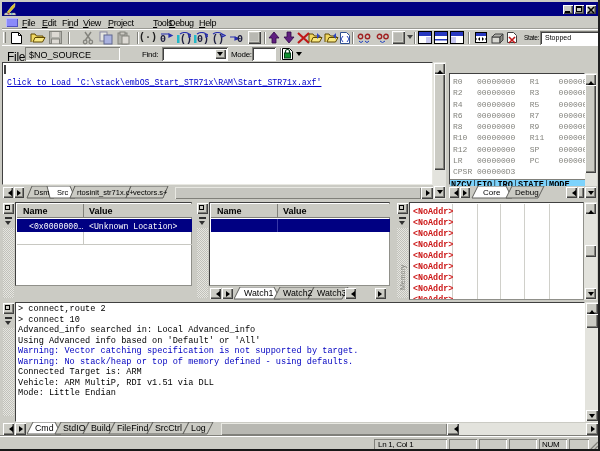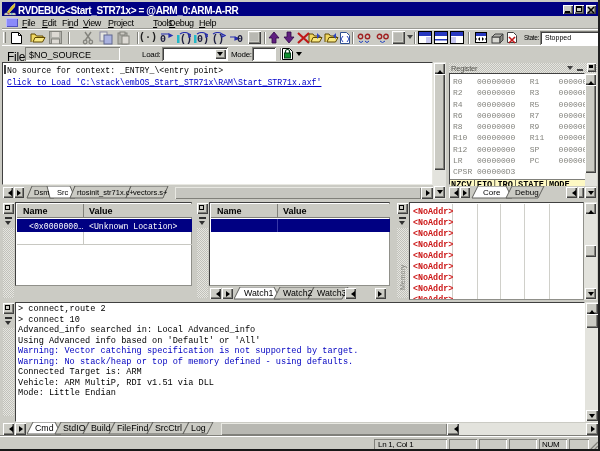--- a/index.html
+++ b/index.html
@@ -18,21 +18,20 @@
 <body>
 
 <div class="abs" id="titlebar" style="left:2px;top:2px;width:596px;height:14px;background:#000082;">
   <svg class="abs" style="left:2px;top:1px" width="13" height="13" viewBox="0 0 13 13">
     <path d="M1 10 L11 10 L12 12 L0 12 Z" fill="#e8e8e4" stroke="#606060" stroke-width="0.5"></path>
     <path d="M3 9.5 L8 3 L11 0.5 L10.5 4 L5.5 9.5 Z" fill="#d8c020" stroke="#f0e880" stroke-width="0.7"></path>
     <path d="M3 9.5 L5 10 L4 11 Z" fill="#303030"></path>
     <rect x="4" y="10.2" width="1.5" height="1.2" fill="#c03030"></rect>
       <rect x="7" y="10.2" width="1.5" height="1.2" fill="#30b0c0"></rect>
   </svg>
-  <div class="abs" style="left:16px;top:2.5px;font-size:10px;font-weight:bold;color:#fff;letter-spacing:-0.4px;">RVDEBUG&lt;Start_STR71x&gt; = @ARM_0:ARM-A-RR</div>
   <div class="abs btn" style="left:561px;top:3px;width:10px;height:9px;">
       <div class="abs" style="left:2px;top:6px;width:5px;height:2px;background:#000;"></div>
     </div>
   <div class="abs btn" style="left:572px;top:3px;width:10px;height:9px;">
       <div class="abs" style="left:2px;top:1px;width:6px;height:6px;border:1px solid #000;border-top-width:2px;"></div>
     </div>
   <div class="abs btn" style="left:584px;top:3px;width:10px;height:9px;">
       <svg class="abs" style="left:1px;top:1px" width="8" height="8">
         <path d="M1 1 L7 7 M7 1 L1 7" stroke="#000" stroke-width="1.6"></path>
       </svg>
@@ -184,40 +183,39 @@
   <div class="abs field" style="left:538px;top:1px;width:59px;height:14px;">
       <div class="abs" style="left:5px;top:3px;font-size:7px;">Stopped</div>
     </div>
 </div>
 
 <div class="abs" id="tb2" style="left:2px;top:45px;width:596px;height:16px;border-top:1px solid #fff;">
   <div class="abs" style="left:5px;top:3.5px;font-size:12px;letter-spacing:-0.3px;">File:</div>
   <div class="abs" style="left:23px;top:1px;width:95px;height:14px;background:#cbcbc4;box-shadow:inset 1px 1px 0 #80807a, inset -1px -1px 0 #ffffff;">
       <div class="abs" style="left:4px;top:3px;font-size:9px;">$NO_SOURCE</div>
     </div>
-  <div class="abs" style="left:140px;top:3.5px;font-size:8px;letter-spacing:-0.3px;">Load:</div>
+  <div class="abs" style="left:140px;top:3.5px;font-size:8px;letter-spacing:-0.3px;">Find:</div>
   <div class="abs field" style="left:160px;top:1px;width:66px;height:14px;">
     <div class="abs btn" style="left:53px;top:2px;width:11px;height:10px;">
         <div class="tri" style="left:2px;top:3px;border:3px solid transparent;border-top:4px solid #000;"></div>
       </div>
   </div>
   <div class="abs" style="left:229px;top:3.5px;font-size:8px;letter-spacing:-0.3px;">Mode:</div>
   <div class="abs field" style="left:250px;top:1px;width:24px;height:14px;"></div>
   <div class="sep" style="left:278px;"></div>
   <svg class="abs" style="left:279px;top:1px" width="13" height="14">
       <path d="M1.5 1.5 h7 l3 3 v8 h-10 z" fill="#fff" stroke="#000"></path>
       <rect x="3.5" y="6" width="6" height="5" fill="#109030" stroke="#064018"></rect>
       <path d="M4.5 6 v-1.5 a2 2 0 0 1 4 0 V6" fill="none" stroke="#064018" stroke-width="1.2"></path>
     </svg>
   <div class="abs" style="left:294px;top:6px;width:0;height:0;border:3px solid transparent;border-top:4px solid #000;"></div>
 </div>
 
 <div class="abs" id="srcpane" style="left:2px;top:62px;width:446px;height:137px;">
   <div class="abs" style="left:0;top:0;width:431px;height:123px;background:#fff;border:1px solid;border-color:#404040 #e8e8e2 #e8e8e2 #404040;">
-    <div class="abs mono" style="left:4px;top:2px;font-size:8.2px;line-height:12px;white-space:pre;color:#000;">No source for context: _ENTRY_\&lt;entry point&gt;</div>
     <div class="abs mono" style="left:4px;top:14px;font-size:8.2px;line-height:12px;white-space:pre;color:#0000c8;text-decoration:underline;">Click to Load 'C:\stack\embOS_Start_STR71x\RAM\Start_STR71x.axf'</div>
     <div class="abs" style="left:1px;top:2px;width:2px;height:9px;background:#404040;"></div>
   </div>
 
   <div class="abs track" style="left:431px;top:0px;width:13px;height:137px;">
     <div class="abs btn" style="left:1px;top:1px;width:11px;height:11px;">
         <div class="tri" style="left:3px;top:4px;border:3px solid transparent;border-bottom:4px solid #000;"></div>
       </div>
     <div class="abs btn" style="left:1px;top:12px;width:11px;height:96px;"></div>
     <div class="abs btn" style="left:1px;top:124px;width:11px;height:12px;">
@@ -243,40 +241,32 @@
       <text x="108" y="9" font-size="7.5" font-family="Liberation Sans">vectors.s+</text>
     </svg>
     <div class="abs" style="left:173px;top:1px;width:246px;height:12px;background:#c6c6c0;box-shadow:inset 1px 1px 0 #e8e8e2, inset -1px -1px 0 #80807a;"></div>
     <div class="abs btn" style="left:419px;top:1px;width:12px;height:12px;">
         <div class="tri" style="left:5px;top:3px;border:3px solid transparent;border-left:4px solid #000;"></div>
       </div>
   </div>
 </div>
 
 <div class="abs" id="regpane" style="left:448px;top:62px;width:150px;height:137px;">
-  <div class="abs dither" style="left:1px;top:1px;width:148px;height:10px;">
-    <div class="abs" style="left:2px;top:1px;font-size:7.5px;letter-spacing:-0.2px;color:#55554f;">Register</div>
-    <div class="tri" style="left:118px;top:3px;border:3.5px solid transparent;border-top:4.5px solid #404040;"></div>
-    <div class="abs" style="left:128px;top:6px;width:6px;height:2px;background:#404040;"></div>
-    <div class="abs btn" style="left:138px;top:0px;width:9px;height:9px;">
-        <div class="abs" style="left:2px;top:2px;width:4px;height:3px;border:1px solid #000;border-top-width:2px;"></div>
-      </div>
-  </div>
   <div class="abs" style="left:1px;top:11px;width:136px;height:112px;background:#fff;border:1px solid;border-color:#404040 #fff #fff #404040;">
     <div class="abs mono" style="left:3px;top:2px;font-size:8px;line-height:11.3px;white-space:pre;color:#83837d;">R0   00000000   R1    000000
 R2   00000000   R3    000000
 R4   00000000   R5    000000
 R6   00000000   R7    000000
 R8   00000000   R9    000000
 R10  00000000   R11   000000
 R12  00000000   SP    000000
 LR   00000000   PC    000000
 CPSR 000000D3</div>
   </div>
-  <div class="abs" style="left:2px;top:117px;width:135px;height:7px;background:#fef9c3;border-top:1px solid #80807a;overflow:hidden;">
+  <div class="abs" style="left:2px;top:117px;width:135px;height:7px;background:#7dd3fc;border-top:1px solid #80807a;overflow:hidden;">
     <div class="abs mono" style="left:1px;top:0px;font-size:8.6px;font-weight:bold;color:#000;white-space:pre;">NZCV│FIQ│IRQ│STATE│MODE</div>
   </div>
 
   <div class="abs track" style="left:137px;top:11px;width:12px;height:113px;">
     <div class="abs btn" style="left:0px;top:1px;width:11px;height:11px;">
         <div class="tri" style="left:3px;top:4px;border:3px solid transparent;border-bottom:4px solid #000;"></div>
       </div>
     <div class="abs btn" style="left:0px;top:12px;width:11px;height:88px;"></div>
   </div>
 

